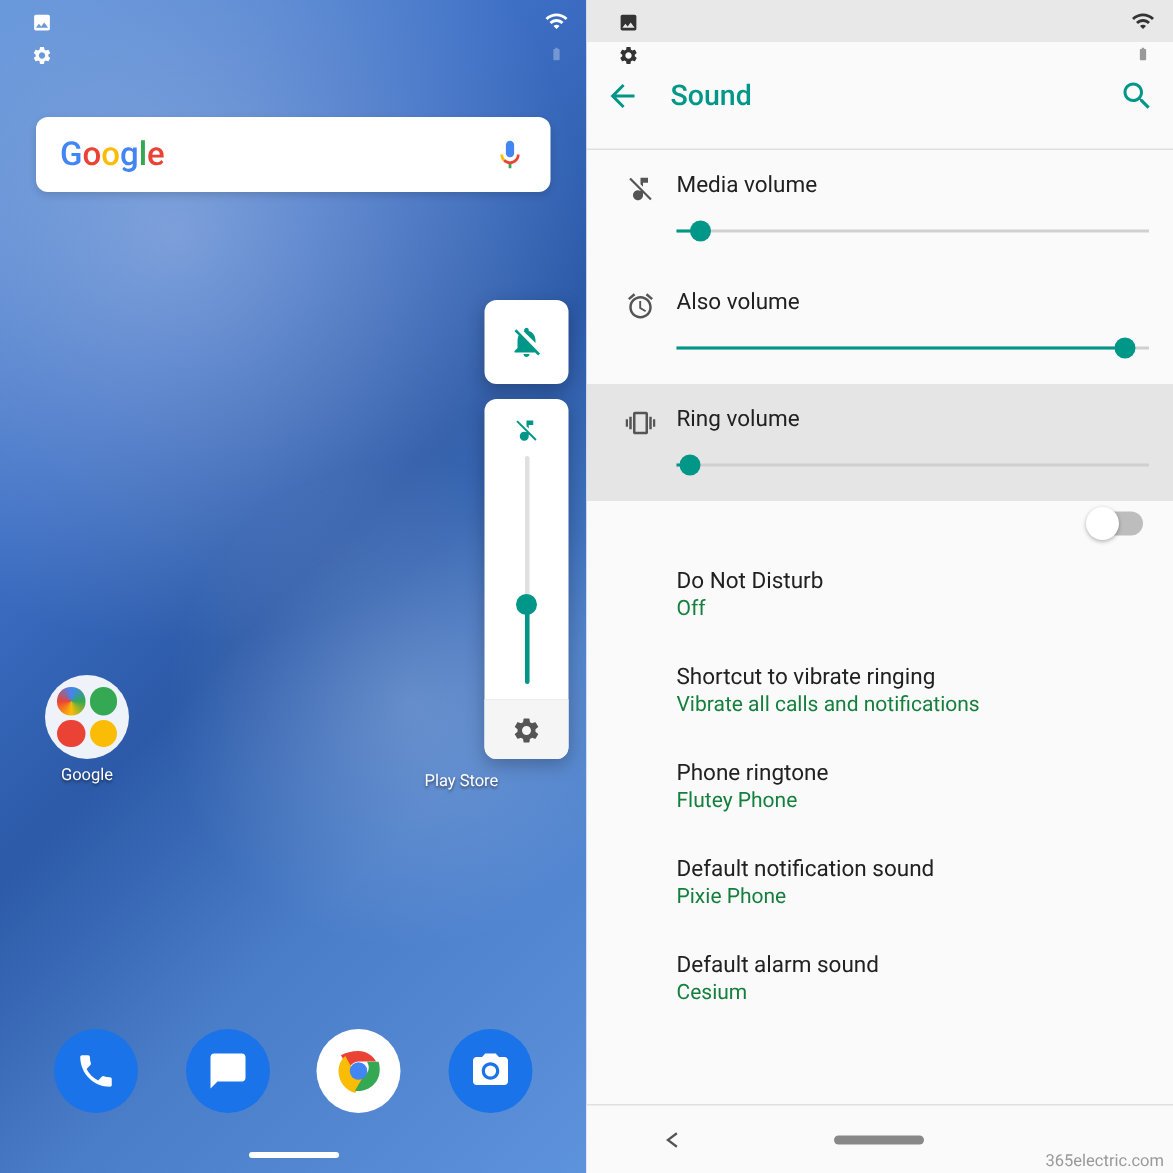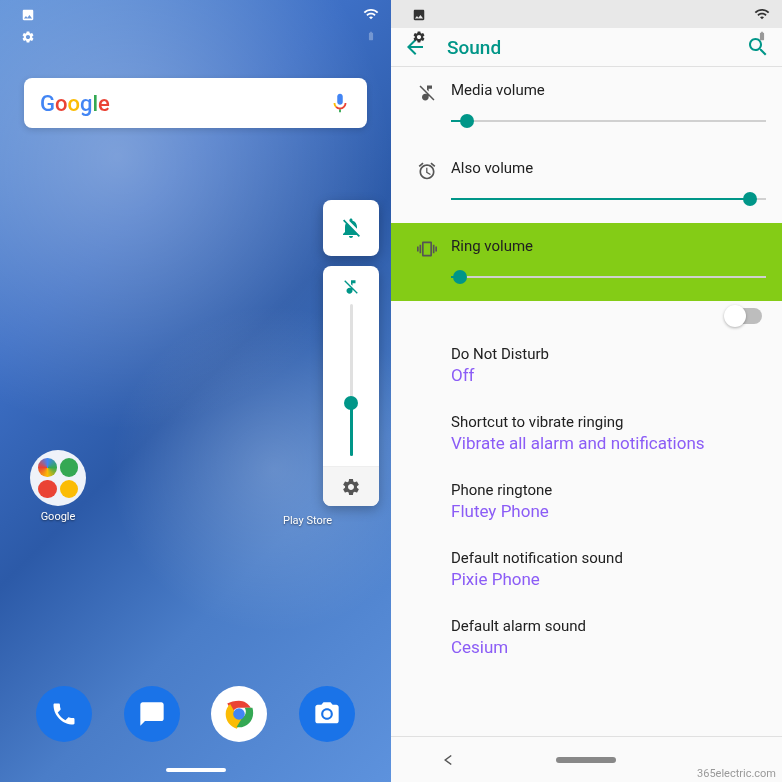--- a/index.html
+++ b/index.html
@@ -40,30 +40,30 @@
 .dock-icon { width: 56px; height: 56px; border-radius: 50%; display: flex; align-items: center; justify-content: center; }
 .dock .phone { background: #1a73e8; }
 .dock .msg { background: #1a73e8; }
 .dock .chrome { background: #fff; }
 .dock .camera { background: #1a73e8; }
 
 .home-indicator { position: absolute; bottom: 10px; left: 50%; transform: translateX(-50%); width: 60px; height: 4px; background: #fff; border-radius: 2px; z-index: 2; }
 
 
 .settings { background: #fafafa; display: flex; flex-direction: column; }
-.appbar { display: flex; align-items: center; height: 39px; padding: 16px 12px; border-bottom: 1px solid #e0e0e0; }
+.appbar { display: flex; align-items: center; height: 72px; padding: 16px 12px; border-bottom: 1px solid #e0e0e0; }
 .appbar-title { color: #009688; font-size: 19px; font-weight: 500; margin-left: 20px; flex: 1; }
 
 .settings-list { flex: 1; overflow: hidden; }
 .setting-item { display: flex; align-items: flex-start; padding: 14px 16px 14px 12px; position: relative; }
-.setting-item.highlighted { background: #84cc16; justify-content: flex-end; }
+.setting-item.highlighted { background: #e5e5e5; justify-content: flex-end; }
 .setting-icon { width: 48px; display: flex; justify-content: center; padding-top: 2px; color: #555; }
 .setting-content { flex: 1; }
 .setting-title { font-size: 15px; color: #212121; }
-.setting-sub { font-size: 17px; color: #8b5cf6; margin-top: 2px; }
+.setting-sub { font-size: 14px; color: #15803d; margin-top: 2px; }
 
 .h-slider { margin-top: 12px; position: relative; height: 20px; }
 .h-track { position: absolute; left: 0; right: 0; top: 50%; height: 2px; background: #d0d0d0; transform: translateY(-50%); }
 .h-fill { position: absolute; left: 0; top: 50%; height: 2px; background: #009688; transform: translateY(-50%); }
 .h-thumb { position: absolute; top: 50%; width: 14px; height: 14px; background: #009688; border-radius: 50%; transform: translate(-50%, -50%); }
 
 .toggle { position: absolute; right: 20px; top: 50%; transform: translateY(-50%); width: 36px; height: 16px; background: #bdbdbd; border-radius: 8px; }
 .toggle::after { content: ''; position: absolute; left: -2px; top: -3px; width: 22px; height: 22px; background: #fff; border-radius: 50%; box-shadow: 0 1px 3px rgba(0,0,0,0.3); }
 
 .navbar { height: 46px; border-top: 1px solid #e0e0e0; display: flex; align-items: center; justify-content: space-around; background: #fafafa; }
@@ -270,21 +270,21 @@
       <div class="setting-content">
         <div class="setting-title">Do Not Disturb</div>
         <div class="setting-sub">Off</div>
       </div>
     </div>
 
     <div class="setting-item">
       <div class="setting-icon"></div>
       <div class="setting-content">
         <div class="setting-title">Shortcut to vibrate ringing</div>
-        <div class="setting-sub">Vibrate all alarm and notifications</div>
+        <div class="setting-sub">Vibrate all calls and notifications</div>
       </div>
     </div>
 
     <div class="setting-item">
       <div class="setting-icon"></div>
       <div class="setting-content">
         <div class="setting-title">Phone ringtone</div>
         <div class="setting-sub">Flutey Phone</div>
       </div>
     </div>

